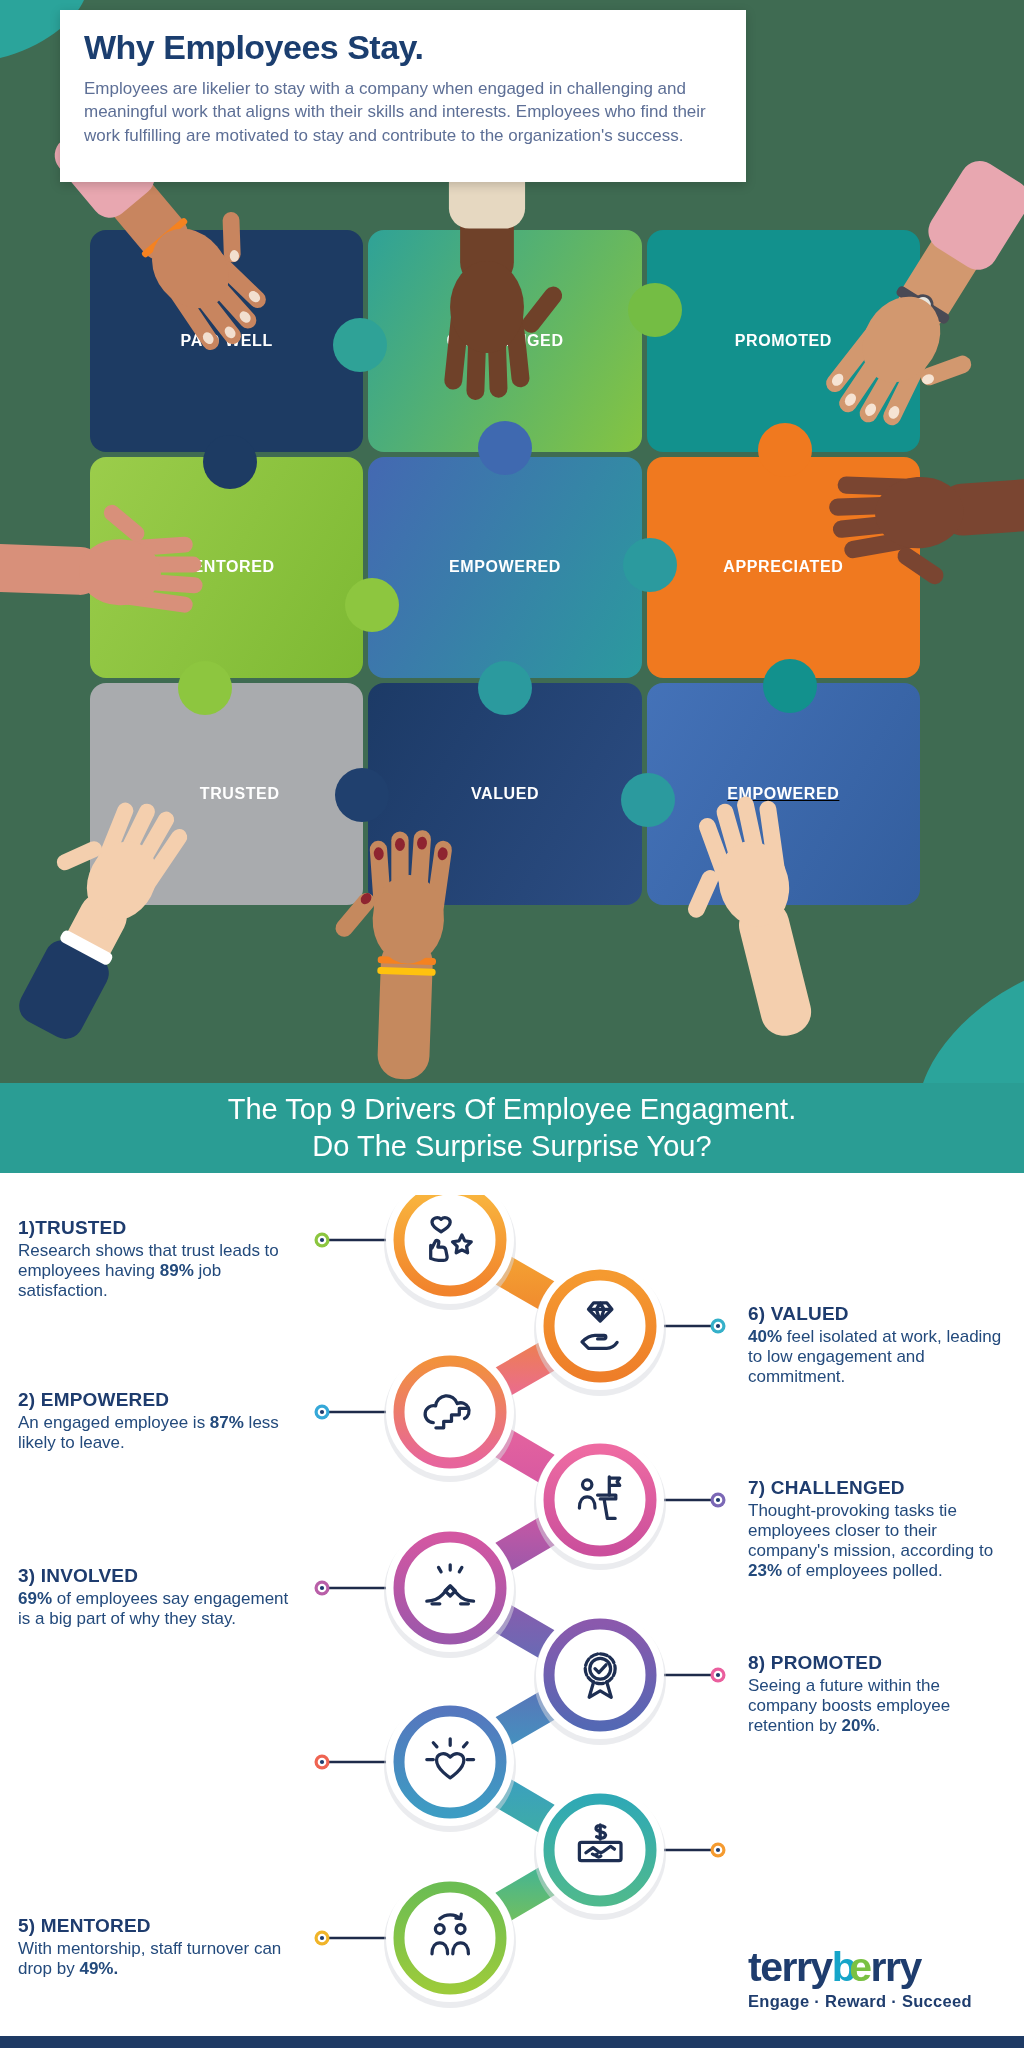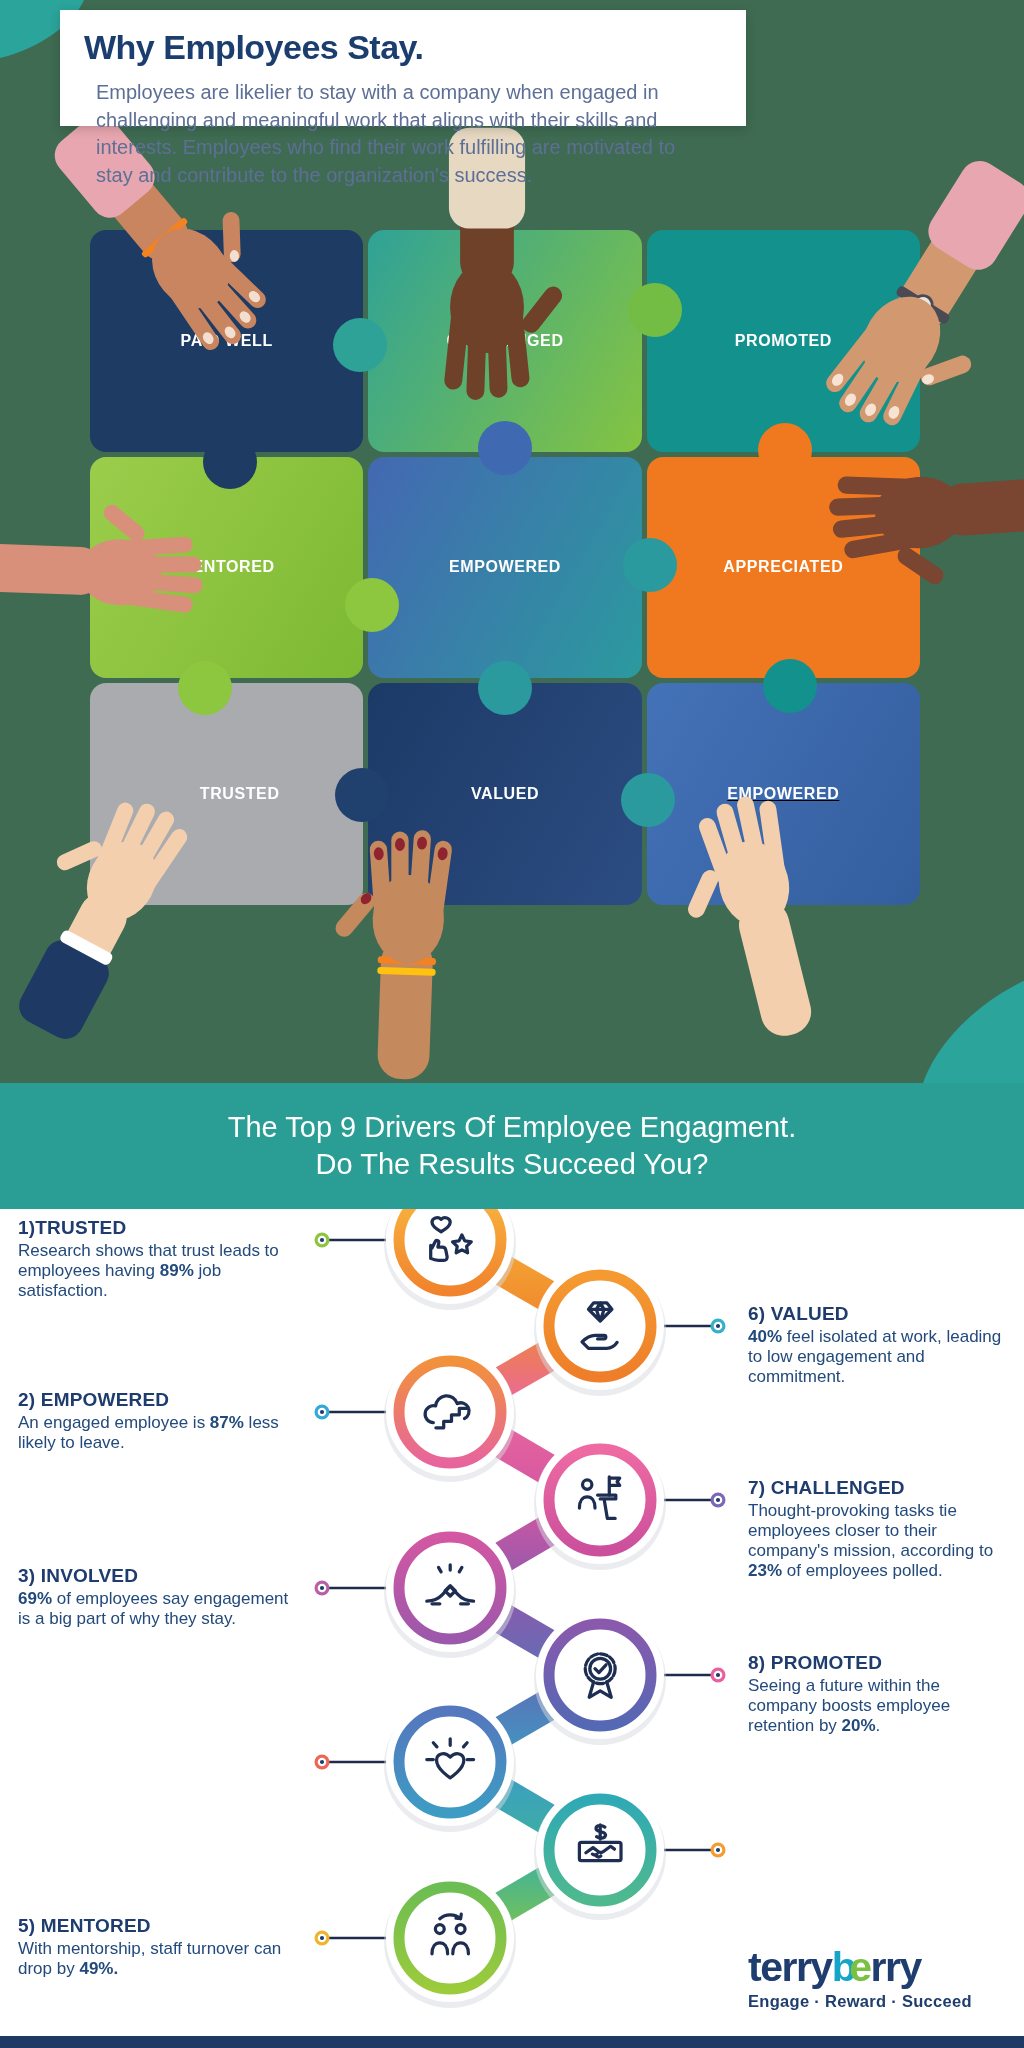--- a/index.html
+++ b/index.html
@@ -1,45 +1,45 @@
 <!DOCTYPE html>
 <html><head>
 <meta charset="utf-8">
 <style>
   html,body{margin:0;padding:0;}
   body{width:1024px;height:2048px;position:relative;font-family:"Liberation Sans",sans-serif;background:#fff;overflow:hidden;}
 
   
   .top{position:absolute;left:0;top:0;width:1024px;height:1083px;background:#3f6b52;overflow:hidden;}
   .decor-svg{position:absolute;left:0;top:0;width:1024px;height:1083px;z-index:2;pointer-events:none;}
-  .header-card{position:absolute;left:60px;top:10px;width:686px;height:116px;background:#ffffff;z-index:3;
+  .header-card{position:absolute;left:60px;top:10px;width:686px;height:172px;background:#ffffff;z-index:3;
                box-shadow:0 3px 10px rgba(0,0,0,.18);padding:18px 24px 0 24px;box-sizing:border-box;}
   .header-card h1{margin:0 0 10px 0;font-size:34px;font-weight:bold;color:#1b3e6f;letter-spacing:-.5px;}
-  .header-card p{margin:12px;font-size:20px;line-height:1.38;color:#5d6f96;}
+  .header-card p{margin:0;font-size:17px;line-height:1.38;color:#5d6f96;}
 
   .puzzle{position:absolute;left:90px;top:230px;width:830px;height:675px;z-index:1;
           display:grid;grid-template-columns:repeat(3,1fr);grid-template-rows:repeat(3,1fr);gap:5px;}
   .piece{border-radius:16px;display:flex;align-items:center;justify-content:center;}
   .piece span{color:#fff;font-weight:bold;font-size:16px;letter-spacing:.6px;}
   .p0{background:#1d3b63;}
   .p1{background:linear-gradient(120deg,#2fa297,#85c441);}
   .p2{background:#12918d;}
   .p3{background:linear-gradient(120deg,#9bcd4b,#7db933);}
   .p4{background:linear-gradient(120deg,#4468b2,#2b9a9e);}
   .p5{background:#f0791f;}
   .p6{background:#a9abae;padding-left:26px;}
   .p7{background:linear-gradient(120deg,#1c3a66,#2c4d83);}
   .p8{background:linear-gradient(120deg,#4472b8,#335e9e);text-decoration:underline;}
   .knob{position:absolute;width:54px;height:54px;border-radius:50%;}
   .kteal{background:#2fa297}.kgreen{background:#74bd44}.knavy{background:#1d3b63}
   .kblue{background:#3f69b0}.korange{background:#f0791f}.klime{background:#8dc63f}
   .ktealblue{background:#2b9a9e}.kdteal{background:#12918d}.knavy2{background:#20406e}
 
   
-  .band{position:absolute;left:0;top:1083px;width:1024px;height:126px;background:#2a9d94;color:#fff;
+  .band{position:absolute;left:0;top:1083px;width:1024px;height:90px;background:#2a9d94;color:#fff;
         display:flex;flex-direction:column;align-items:center;justify-content:center;z-index:4;}
   .band div{font-size:29px;line-height:1.28;text-align:center;}
 
   
   .timeline{position:absolute;left:0;top:1195px;width:1024px;height:853px;background:#fff;}
   .tl-svg{position:absolute;left:0;top:0;width:1024px;height:853px;}
   .tl-icon{stroke:#1d2e52;stroke-width:2.5;fill:none;stroke-linecap:round;stroke-linejoin:round;}
   .tl-item{position:absolute;color:#234a7c;}
   .tl-item h3{margin:0 0 2px 0;font-size:19px;font-weight:bold;color:#1e3c6e;letter-spacing:.2px;}
   .tl-item .body{font-size:17px;line-height:1.18;}
@@ -206,21 +206,21 @@
     </svg>
 
   <div class="header-card">
     <h1>Why Employees Stay.</h1>
     <p>Employees are likelier to stay with a company when engaged in challenging and meaningful work that aligns with their skills and interests. Employees who find their work fulfilling are motivated to stay and contribute to the organization's success.</p>
   </div>
 </div>
 
 <div class="band">
   <div>The Top 9 Drivers Of Employee Engagment.</div>
-  <div>Do The Results Succeed You?</div>
+  <div>Do The Surprise Surprise You?</div>
 </div>
 
 <div class="timeline">
 
   <svg class="tl-svg" viewBox="0 0 1024 853">
     <defs>
       <linearGradient id="ribbonGrad" gradientUnits="userSpaceOnUse" x1="0" y1="30" x2="0" y2="760">
         <stop offset="0" stop-color="#f6ae35"></stop>
           <stop offset=".12" stop-color="#f08a2e"></stop>
         <stop offset=".25" stop-color="#e9679d"></stop>

